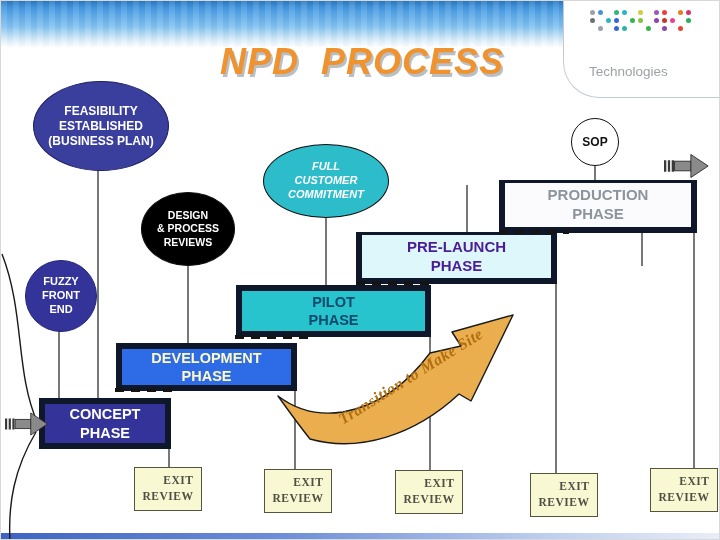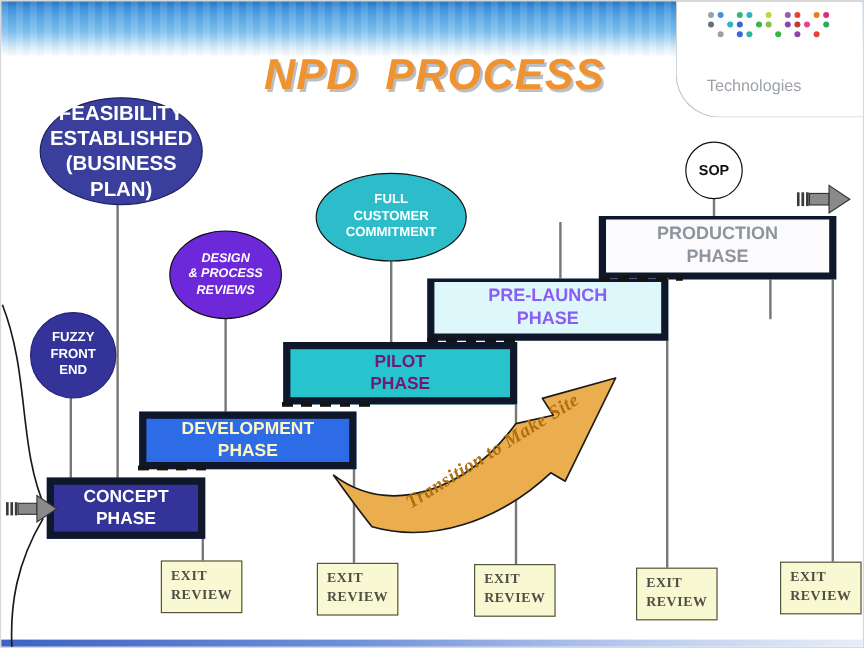--- a/index.html
+++ b/index.html
@@ -45,21 +45,21 @@
     display:flex;align-items:center;justify-content:center;text-align:center;
     font-weight:bold;white-space:pre-line;line-height:1.25;
     border:6px solid #0f172a;box-sizing:border-box;
   }
   .vline{width:0;border-left:2px solid #787878;z-index:2;}
   .dash{height:4px;background:repeating-linear-gradient(90deg,#141414 0 9px,transparent 9px 16px);z-index:8;}
   .exit{
     width:68px;height:44px;background:#F8F8D2;border:1.5px solid #55553d;
     color:#4F4F45;font-family:"Liberation Serif",serif;font-weight:bold;font-size:11.5px;
     letter-spacing:0.5px;display:flex;align-items:center;justify-content:center;
-    text-align:left;white-space:pre-line;line-height:1.35;z-index:6;box-sizing:border-box;
+    text-align:right;white-space:pre-line;line-height:1.35;z-index:6;box-sizing:border-box;
   }
   .transition-label{
     left:307px;top:366px;width:210px;height:26px;z-index:9;
     transform:rotate(-32deg);font-family:"Liberation Serif",serif;
     font-style:italic;font-weight:bold;font-size:16px;color:#B06F10;
     text-align:center;letter-spacing:0.5px;
   }
   .bottom-bar{
     left:0;bottom:0;width:720px;height:6px;
     background:linear-gradient(90deg,#3E63C4 0%,#6E8FD8 40%,#BCCDEE 75%,#E8EEF8 100%);
@@ -138,41 +138,41 @@
   <div class="abs vline" style="left:593px;top:163px;height:18px;"></div>
   <div class="abs vline" style="left:640px;top:231px;height:34px;"></div>
   <div class="abs vline" style="left:167px;top:447px;height:20px;"></div>
   <div class="abs vline" style="left:293px;top:389px;height:80px;"></div>
   <div class="abs vline" style="left:428px;top:336px;height:135px;"></div>
   <div class="abs vline" style="left:554px;top:282px;height:192px;"></div>
   <div class="abs vline" style="left:692px;top:231px;height:238px;"></div>
 
   <div class="abs phase" style="left:498px;top:179px;width:198px;height:53px;background:#FBFBFD;color:#8E949C;font-size:15px;border-top-width:3px;z-index:3;">PRODUCTION
 PHASE</div>
-  <div class="abs phase" style="left:355px;top:231px;width:201px;height:52px;background:#DDF7FA;color:#8b5cf6;font-size:15px;border-top-width:3px;z-index:4;">PRE-LAUNCH
-PHASE</div>
-  <div class="abs phase" style="left:235px;top:284px;width:195px;height:52px;background:#28C4CE;color:#701a75;font-size:14.5px;z-index:5;text-align:center;">PILOT
+  <div class="abs phase" style="left:355px;top:231px;width:201px;height:52px;background:#DDF7FA;color:#4c1d95;font-size:15px;border-top-width:3px;z-index:4;">PRE-LAUNCH
+PHASE</div>
+  <div class="abs phase" style="left:235px;top:284px;width:195px;height:52px;background:#28C4CE;color:#0c4a6e;font-size:14.5px;z-index:5;text-align:center;">PILOT
 PHASE</div>
   <div class="abs phase" style="left:115px;top:342px;width:181px;height:48px;background:#2E6BE6;color:#fef9c3;font-size:14.5px;z-index:6;">DEVELOPMENT
 PHASE</div>
   <div class="abs phase" style="left:38px;top:397px;width:132px;height:51px;background:#333399;color:#ffffff;font-size:14.5px;z-index:7;">CONCEPT
 PHASE</div>
 
   <div class="abs dash" style="left:498px;top:229px;width:70px;"></div>
   <div class="abs dash" style="left:355px;top:280px;width:78px;"></div>
   <div class="abs dash" style="left:234px;top:334px;width:78px;"></div>
   <div class="abs dash" style="left:114px;top:387px;width:60px;"></div>
 
-  <div class="abs ellipse" style="left:32px;top:80px;width:136px;height:90px;background:#3A3E9D;border:1.6px solid #1e2160;color:#ffffff;font-size:17px;">FEASIBILITY
+  <div class="abs ellipse" style="left:32px;top:80px;width:136px;height:90px;background:#3A3E9D;border:1.6px solid #1e2160;color:#ffffff;font-size:12px;">FEASIBILITY
 ESTABLISHED
 (BUSINESS PLAN)</div>
-  <div class="abs ellipse" style="left:140px;top:191px;width:94px;height:74px;background:#6d28d9;border:1.6px solid #101010;color:#ffffff;font-size:10.5px;font-style:italic;">DESIGN
+  <div class="abs ellipse" style="left:140px;top:191px;width:94px;height:74px;background:#000000;border:1.6px solid #101010;color:#ffffff;font-size:10.5px;">DESIGN
 &amp; PROCESS
 REVIEWS</div>
-  <div class="abs ellipse" style="left:262px;top:143px;width:126px;height:74px;background:#2CBCCA;border:1.6px solid #101010;color:#ffffff;font-size:11px;">FULL
+  <div class="abs ellipse" style="left:262px;top:143px;width:126px;height:74px;background:#2CBCCA;border:1.6px solid #101010;color:#ffffff;font-size:11px;font-style:italic;">FULL
 CUSTOMER
 COMMITMENT</div>
   <div class="abs ellipse" style="left:24px;top:259px;width:72px;height:72px;background:#333399;border:1.6px solid #23237a;color:#ffffff;font-size:11px;">FUZZY
 FRONT
 END</div>
   <div class="abs ellipse" style="left:570px;top:117px;width:48px;height:48px;background:#ffffff;border:1.6px solid #111;color:#111;font-size:12px;">SOP</div>
 
   <div class="abs exit" style="left:133px;top:466px;">EXIT
 REVIEW</div>
   <div class="abs exit" style="left:263px;top:468px;">EXIT

